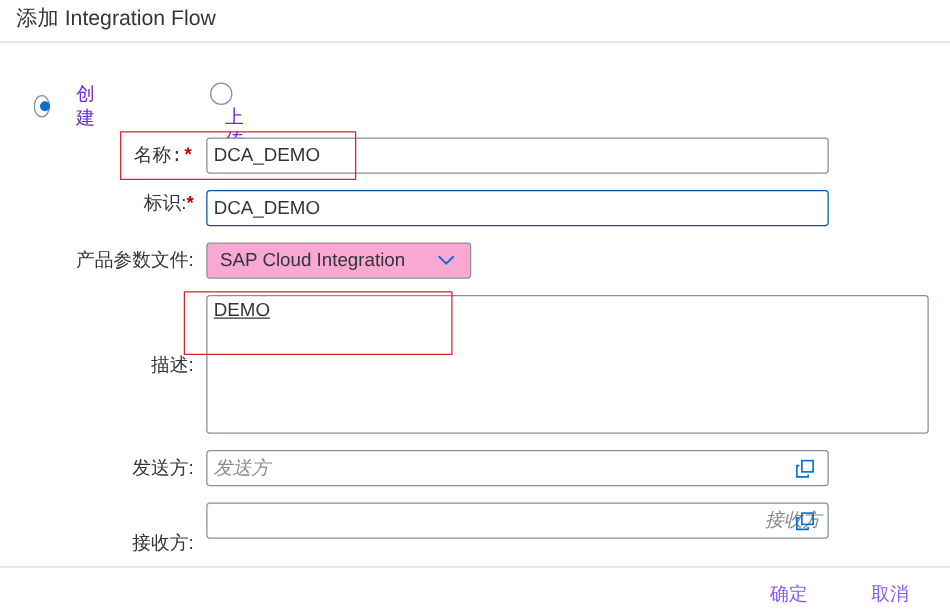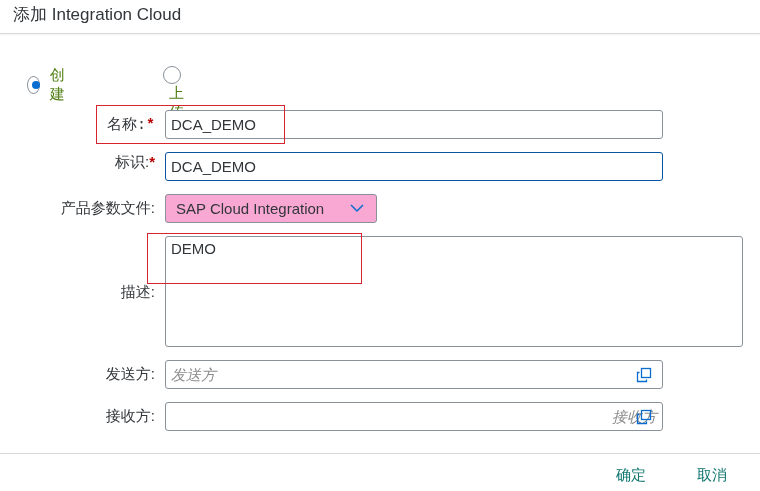--- a/index.html
+++ b/index.html
@@ -21,21 +21,21 @@
     position: absolute; top: 0; display: flex; align-items: center; cursor: pointer;
   }
   .radio .circle {
     width: 18px; height: 18px; border: 1px solid #89919a; border-radius: 50%;
     box-sizing: border-box; position: relative; background: #fff;
   }
   .radio .circle.checked::after {
     content: ""; position: absolute; left: 4px; top: 4px; width: 8px; height: 8px;
     border-radius: 50%; background: #0a6ed1;
   }
-  .radio .rlabel { margin-left: 10px; font-size: 15px; color: #4d7c0f; }
+  .radio .rlabel { margin-left: 21px; font-size: 15px; color: #6d28d9; }
 
   .label {
     position: absolute; font-size: 15px; color: #32363a; text-align: right;
     width: 140px; left: 15px;
   }
   .req { color: #bb0000; font-weight: bold; }
   .input {
     position: absolute; left: 165px; width: 498px; height: 29px; box-sizing: border-box;
     border: 1px solid #89919a; border-radius: 3px; background: #fff;
     font-size: 15px; padding: 5px 5px; color: #32363a; line-height: 17px;
@@ -46,40 +46,40 @@
     position: absolute; left: 165px; top: 194px; width: 212px; height: 29px; box-sizing: border-box;
     border: 1px solid #89919a; border-radius: 3px; background: #f9a8d4;
     font-size: 15px; padding: 5px 10px; color: #32363a; line-height: 17px;
   }
   .select .chev {
     position: absolute; right: 12px; top: 6px; width: 14px; height: 14px;
   }
   .textarea {
     position: absolute; left: 165px; top: 236px; width: 578px; height: 111px;
     box-sizing: border-box; border: 1px solid #89919a; border-radius: 3px;
-    font-size: 15px; padding: 3px 5px; color: #32363a;
+    font-size: 15px; padding: 3px 5px; color: #32363a; text-decoration: underline;
   }
   .vh-icon { position: absolute; right: 10px; top: 6px; width: 16px; height: 16px; }
   .highlight {
     position: absolute; border: 1px solid #d9232e; pointer-events: none;
   }
   .footer {
     position: absolute; left: 0; top: 453px; width: 760px; height: 38px;
     border-top: 1px solid #d9d9d9;
   }
   .btn {
-    position: absolute; top: 12px; font-size: 15px; color: #0f766e; cursor: pointer;
+    position: absolute; top: 12px; font-size: 15px; color: #8b5cf6; cursor: pointer;
     background: none; border: none; padding: 0; font-family: inherit;
   }
 </style>
 </head>
 <body>
 
 <div class="header">
-  <div class="title">添加 Integration Cloud</div>
+  <div class="title">添加 Integration Flow</div>
 </div>
 
 <div class="radio-group">
   <div class="radio" style="left:0;">
     <span class="circle checked"></span>
     <span class="rlabel">创建</span>
   </div>
   <div class="radio" style="left:132px;flex-direction:column;">
     <span class="circle"></span>
     <span class="rlabel">上传</span>
@@ -115,21 +115,21 @@
 
 <div class="label" style="top:365px;">发送方:</div>
 <div class="input" style="top:360px;">
   <span class="ph">发送方</span>
   <svg class="vh-icon" viewBox="0 0 16 16">
     <rect x="5.5" y="1.5" width="9" height="9" fill="none" stroke="#0a6ed1" stroke-width="1.3"></rect>
     <polyline points="3.5,5.5 1.5,5.5 1.5,14.5 10.5,14.5 10.5,12.5" fill="none" stroke="#0a6ed1" stroke-width="1.3"></polyline>
   </svg>
 </div>
 
-<div class="label" style="top:407px;text-align:right;">接收方:</div>
+<div class="label" style="top:425px;text-align:right;">接收方:</div>
 <div class="input" style="top:402px;text-align:right;">
   <span class="ph">接收方</span>
   <svg class="vh-icon" viewBox="0 0 16 16">
     <rect x="5.5" y="1.5" width="9" height="9" fill="none" stroke="#0a6ed1" stroke-width="1.3"></rect>
     <polyline points="3.5,5.5 1.5,5.5 1.5,14.5 10.5,14.5 10.5,12.5" fill="none" stroke="#0a6ed1" stroke-width="1.3"></polyline>
   </svg>
 </div>
 
 <div class="highlight" style="left:96px; top:105px; width:187px; height:37px;"></div>
 <div class="highlight" style="left:147px; top:233px; width:213px; height:49px;"></div>

